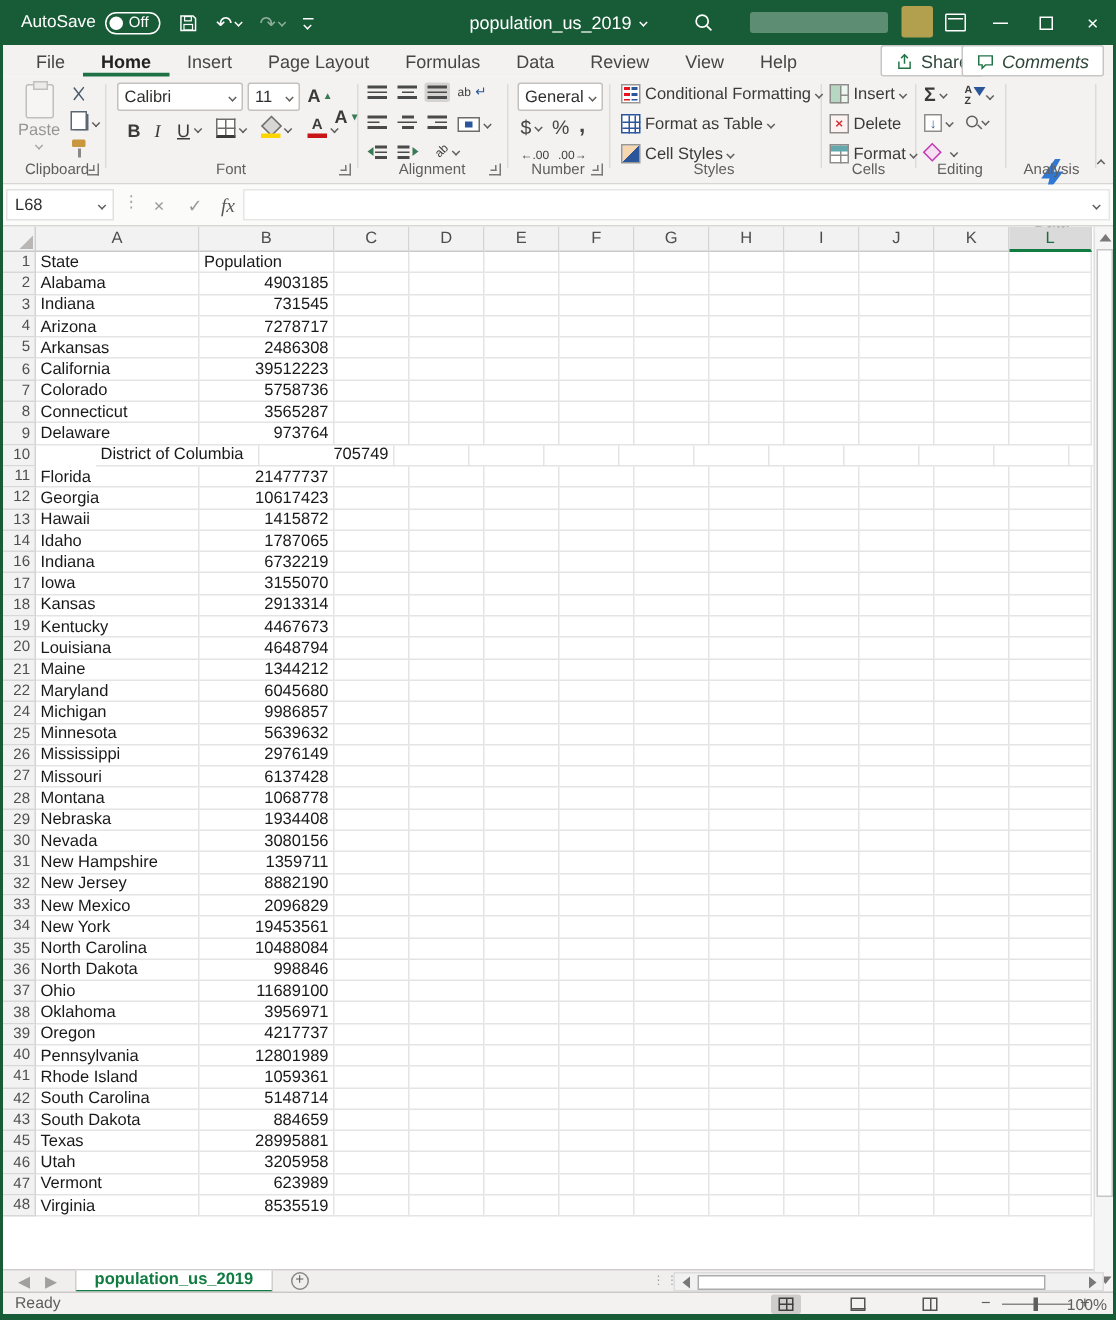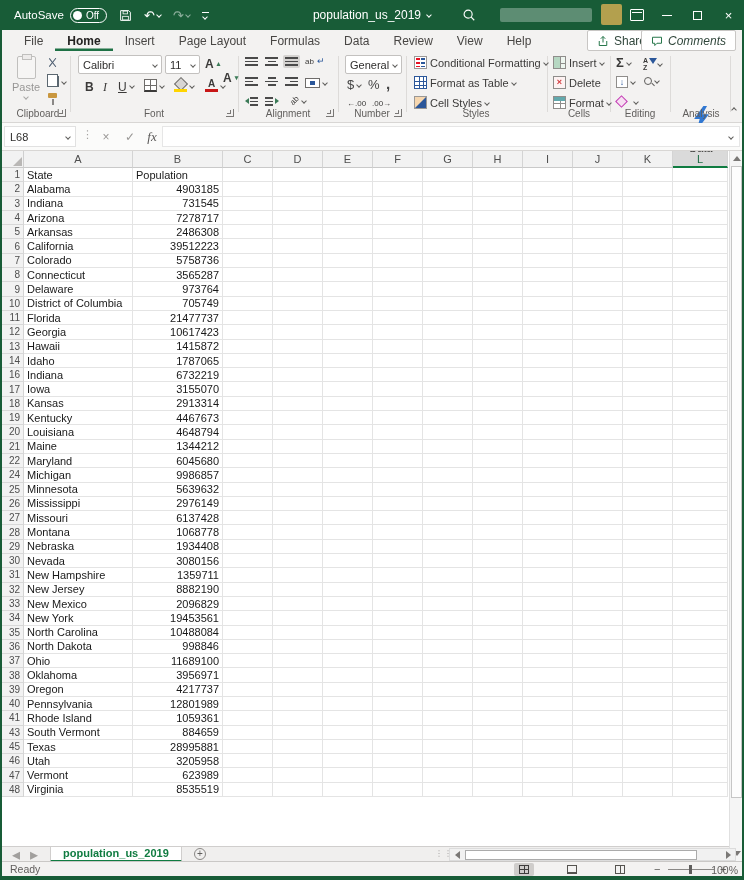--- a/index.html
+++ b/index.html
@@ -652,21 +652,21 @@
         <div class="cell" style="width: 50px;"></div>
         <div class="cell" style="width: 50px;"></div>
         <div class="cell" style="width: 50px;"></div>
         <div class="cell" style="width: 50px;"></div>
         <div class="cell" style="width: 50px;"></div>
         <div class="cell" style="width: 50px;"></div>
         <div class="cell" style="width: 55px;"></div>
       </div>
       <div class="grow">
         <div class="rowhdr">10</div>
-        <div class="cell" style="width: 109px;">District of Columbia</div>
+        <div class="cell" style="width: 109px; margin-left: 40px;">District of Columbia</div>
         <div class="cell num" style="width: 90px;">705749</div>
         <div class="cell" style="width: 50px;"></div>
         <div class="cell" style="width: 50px;"></div>
         <div class="cell" style="width: 50px;"></div>
         <div class="cell" style="width: 50px;"></div>
         <div class="cell" style="width: 50px;"></div>
         <div class="cell" style="width: 50px;"></div>
         <div class="cell" style="width: 50px;"></div>
         <div class="cell" style="width: 50px;"></div>
         <div class="cell" style="width: 50px;"></div>
@@ -1101,22 +1101,37 @@
         <div class="cell" style="width: 50px;"></div>
         <div class="cell" style="width: 50px;"></div>
         <div class="cell" style="width: 50px;"></div>
         <div class="cell" style="width: 50px;"></div>
         <div class="cell" style="width: 50px;"></div>
         <div class="cell" style="width: 50px;"></div>
         <div class="cell" style="width: 50px;"></div>
         <div class="cell" style="width: 55px;"></div>
       </div>
       <div class="grow">
+        <div class="rowhdr">42</div>
+        <div class="cell" style="width: 109px;">South Carolina</div>
+        <div class="cell num" style="width: 90px;">5148714</div>
+        <div class="cell" style="width: 50px;"></div>
+        <div class="cell" style="width: 50px;"></div>
+        <div class="cell" style="width: 50px;"></div>
+        <div class="cell" style="width: 50px;"></div>
+        <div class="cell" style="width: 50px;"></div>
+        <div class="cell" style="width: 50px;"></div>
+        <div class="cell" style="width: 50px;"></div>
+        <div class="cell" style="width: 50px;"></div>
+        <div class="cell" style="width: 50px;"></div>
+        <div class="cell" style="width: 55px;"></div>
+      </div>
+      <div class="grow">
         <div class="rowhdr">43</div>
-        <div class="cell" style="width: 109px;">South Vermont</div>
+        <div class="cell" style="width: 109px;">South Dakota</div>
         <div class="cell num" style="width: 90px;">884659</div>
         <div class="cell" style="width: 50px;"></div>
         <div class="cell" style="width: 50px;"></div>
         <div class="cell" style="width: 50px;"></div>
         <div class="cell" style="width: 50px;"></div>
         <div class="cell" style="width: 50px;"></div>
         <div class="cell" style="width: 50px;"></div>
         <div class="cell" style="width: 50px;"></div>
         <div class="cell" style="width: 50px;"></div>
         <div class="cell" style="width: 50px;"></div>

